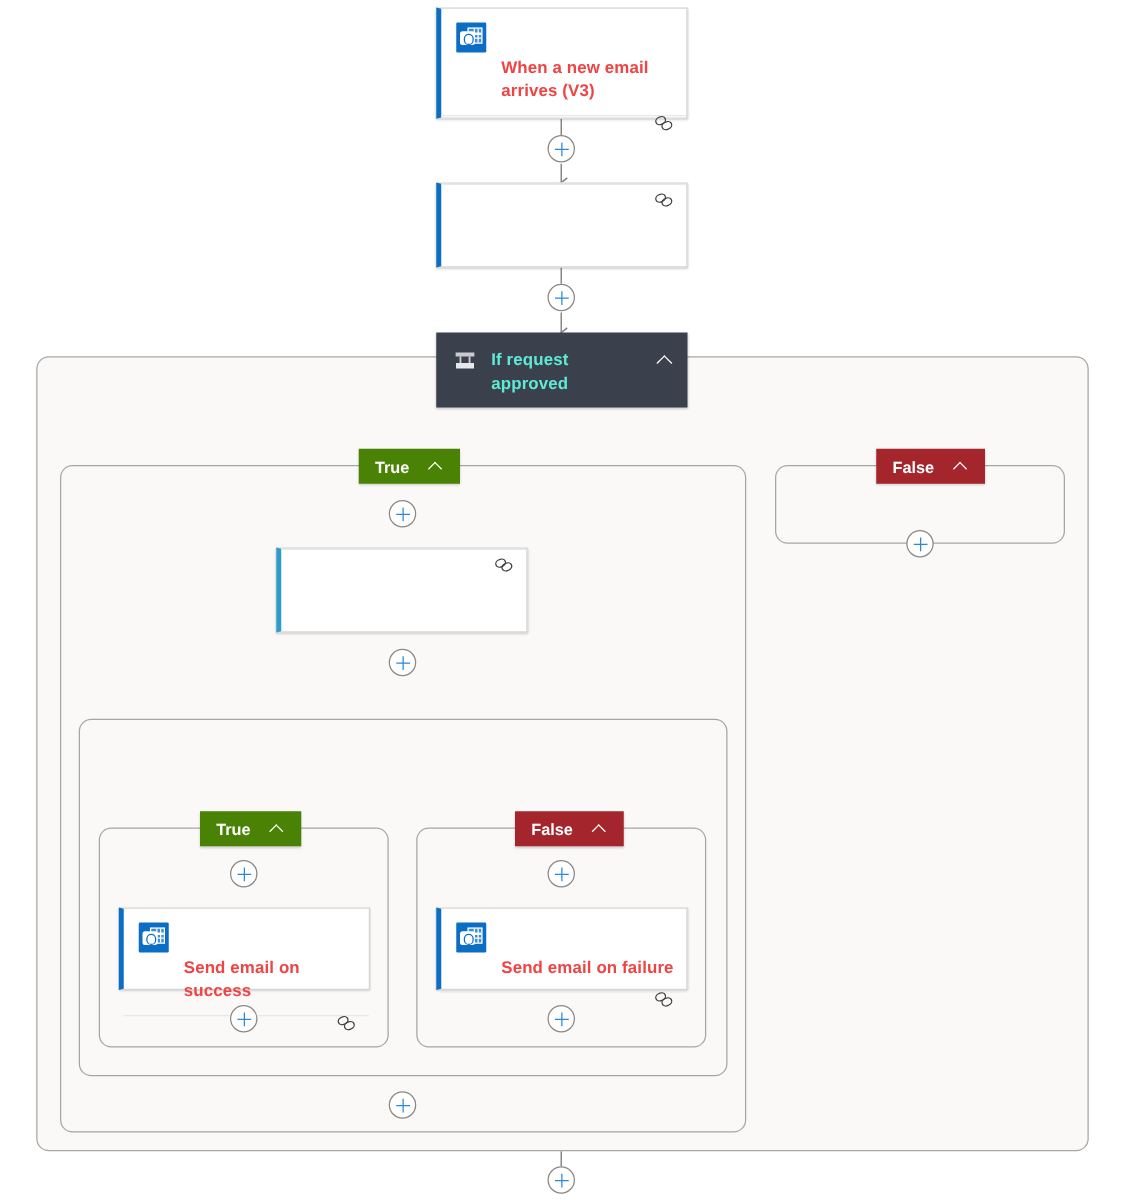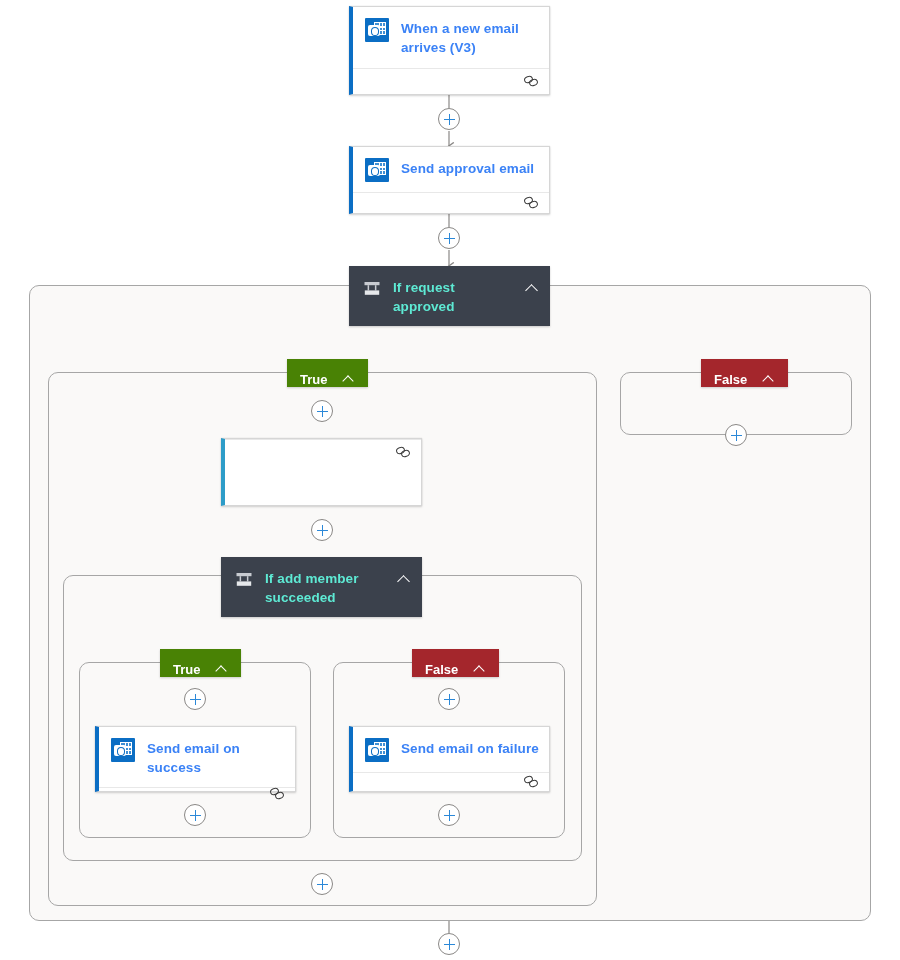--- a/index.html
+++ b/index.html
@@ -56,24 +56,25 @@
   .card-icon {
     width: 24px; height: 24px;
     flex: 0 0 24px;
     margin-right: 12px;
     border-radius: 1px;
     display: block;
   }
   .card-title {
     font-size: 13.5px;
     font-weight: bold;
-    color: #3b82f6;
+    color: #ef4444;
     line-height: 19px;
     letter-spacing: 0.1px;
     padding-top: 1px;
+    margin-top: 25px;
   }
   .card-foot {
     height: 26px;
     border-top: 1px solid #e8e8e8;
     display: flex;
     align-items: center;
     justify-content: flex-end;
     padding-right: 10px;
   }
 
@@ -192,21 +193,21 @@
     border-left: 1.7px solid #ffffff;
     border-top: 1.7px solid #ffffff;
     transform: rotate(45deg);
   }
 
   
   .badge {
     position: absolute;
     height: 28px;
     display: flex;
-    align-items: flex-end;
+    align-items: center;
     padding: 0 11px 0 13px;
     color: #ffffff;
     font-size: 13px;
     font-weight: bold;
     z-index: 8;
     box-shadow: 0 1px 2px rgba(0,0,0,0.18);
   }
   .badge.true { background: #498205; }
   .badge.false { background: #a4262c; }
   .badge .chev { margin-top: 0; margin-left: 14px; }
@@ -324,32 +325,20 @@
       <span class="link-ico">
           <i class="a"></i>
           <i class="b"></i>
         </span>
     </div>
   </div>
 
   <div class="plus" style="left:438px; top:108px;"></div>
 
   <div class="card" style="left:349px; top:146px; width:201px; height:68px;">
-    <div class="card-head">
-      <span class="card-icon ico-outlook">
-        <span class="env">
-            <i class="h1"></i>
-            <i class="h2"></i>
-            <i class="v1"></i>
-            <i class="v2"></i>
-          </span>
-        <span class="o"></span>
-      </span>
-      <span class="card-title">Send approval email</span>
-    </div>
     <div class="card-foot">
       <span class="link-ico">
           <i class="a"></i>
           <i class="b"></i>
         </span>
     </div>
   </div>
 
   <div class="plus" style="left:438px; top:227px;"></div>
 
@@ -385,33 +374,20 @@
     <div class="card-foot">
       <span class="link-ico">
           <i class="a"></i>
           <i class="b"></i>
         </span>
     </div>
   </div>
 
   <div class="plus" style="left:311px; top:519px;"></div>
 
-  <div class="cond" style="left:221px; top:557px; width:201px; height:60px;">
-    <span class="cond-icon">
-      <svg width="18" height="18" viewBox="0 0 18 18">
-        <rect x="1.5" y="2" width="15" height="3.2" fill="#c8cbd1"></rect>
-        <rect x="4.6" y="5.2" width="1.5" height="5.2" fill="#c8cbd1"></rect>
-        <rect x="11.9" y="5.2" width="1.5" height="5.2" fill="#c8cbd1"></rect>
-        <rect x="1.8" y="10.4" width="7.2" height="4.4" fill="#e6e8eb"></rect>
-        <rect x="9" y="10.4" width="7.2" height="4.4" fill="#e6e8eb"></rect>
-      </svg>
-    </span>
-    <span class="cond-title">If add member succeeded</span>
-    <span class="chev"></span>
-  </div>
 
   <div class="badge true" style="left:160px; top:649px;">
     <span>True</span>
     <span class="chev"></span>
   </div>
 
   <div class="badge false" style="left:412px; top:649px;">
     <span>False</span>
     <span class="chev"></span>
   </div>

